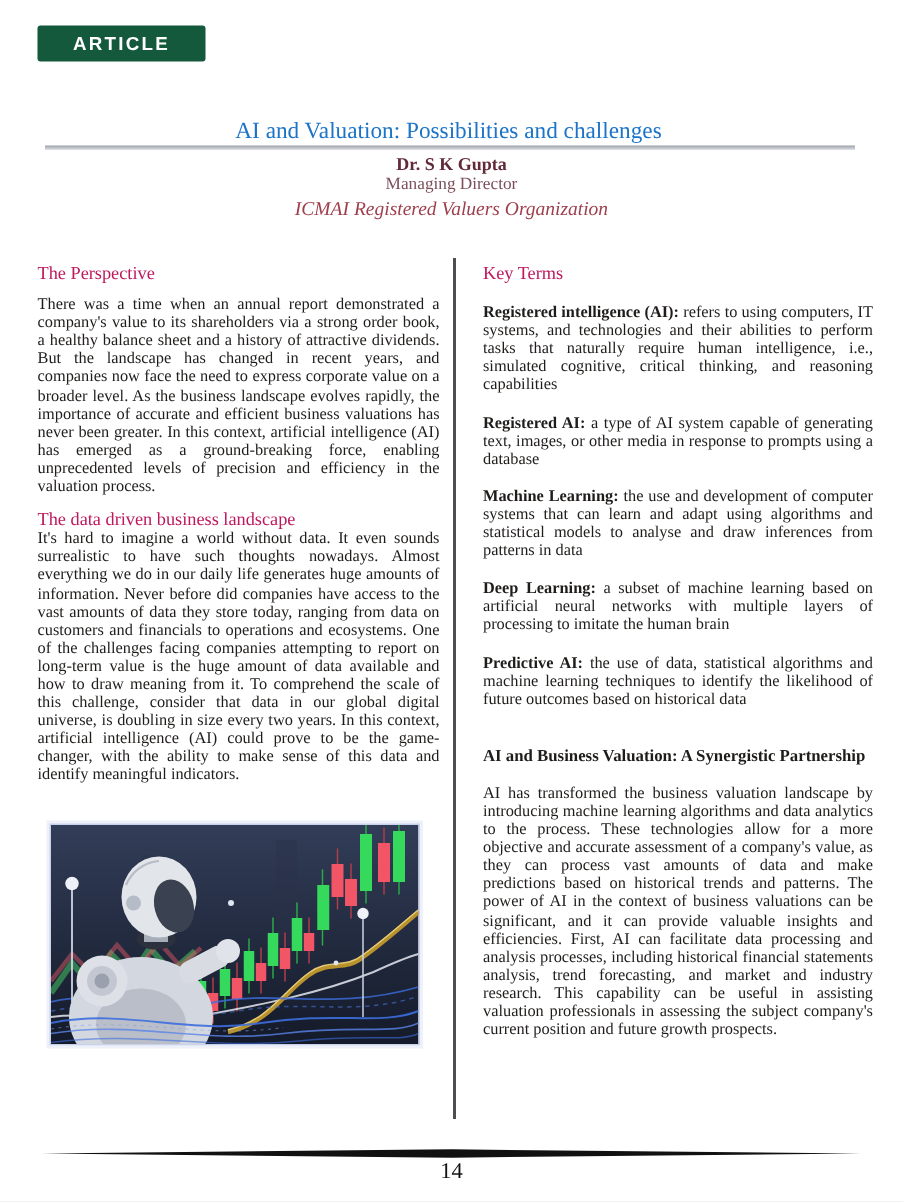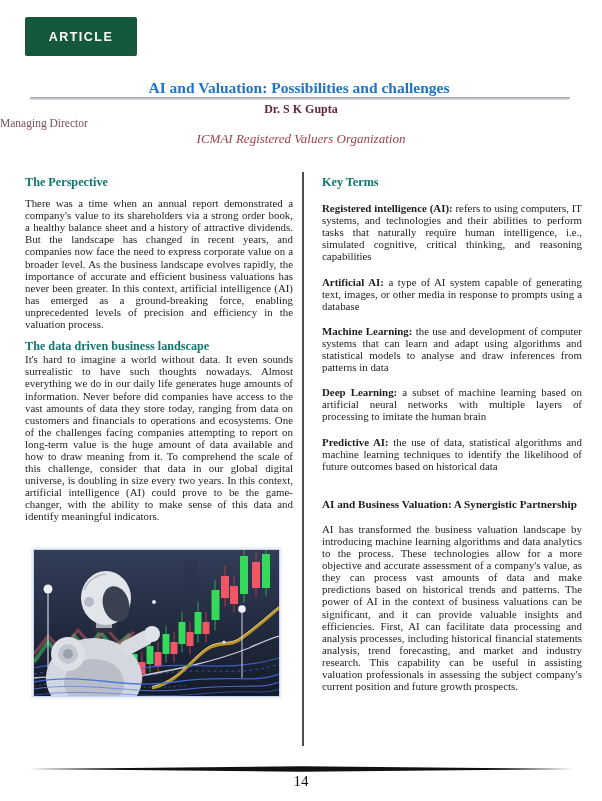--- a/index.html
+++ b/index.html
@@ -8,51 +8,51 @@
     width:602px;height:801px;
     background:#ffffff;
     margin:0 auto;
     font-family:"Liberation Serif", serif;
     color:#1f1d1b;
     overflow:hidden;
   }
   
   .badge{
     position:absolute;left:25px;top:17px;
-    width:112px;height:39px;
+    width:112px;height:24px;
     background:var(--badge-green,#14593c);
     color:#fff;
     font-family:"Liberation Sans", sans-serif;
     font-weight:bold;font-size:12.5px;letter-spacing:1.5px;
     display:flex;align-items:center;justify-content:center;
     border-radius:2px;
   }
   .title{
     position:absolute;left:0;right:4px;top:79px;
     text-align:center;
     color:var(--title-blue,#1b74c8);
-    font-weight:bold;font-size:15.5px;
+    font-weight:normal;font-size:15.5px;
   }
   .title-rule{
     position:absolute;left:30px;top:97px;width:540px;height:3px;
     background:linear-gradient(#9aa0a8,#e3e3e8);
   }
   .author{position:absolute;left:0;right:0;top:102px;text-align:center;
     font-weight:bold;font-size:12px;color:var(--author-maroon,#602a38);}
-  .designation{position:absolute;left:0;right:0;top:117px;
+  .designation{position:absolute;left:0;right:0;top:117px;text-align:center;
     font-size:11.5px;color:var(--designation-maroon,#7c4f5b);}
   .organization{position:absolute;left:0;right:0;top:131px;text-align:center;
     font-style:italic;font-size:13px;color:var(--org-red,#9e3e4b);}
 
   
   .col{position:absolute;top:176px;font-size:10.9px;line-height:12.1px;}
   .col-left{left:25px;width:268px;}
   .col-right{left:322px;width:260px;}
   .col p{margin:0;text-align:justify;}
-  .col .h{font-weight:bold;font-size:12.2px;color:#0f766e;margin:0;}
+  .col .h{font-weight:normal;font-size:12.2px;color:#be185d;margin:0;}
   .col-left .h1{margin-bottom:9px;}
   .col-left .h2{margin-top:10px;margin-bottom:1px;}
   .col-right .h1{margin-bottom:14px;}
   .term{margin-bottom:13px !important;}
   .syn-heading{font-weight:bold;text-align:justify;margin-top:26px !important;
     margin-bottom:13px !important;font-size:11.2px;}
   .divider{
     position:absolute;left:302px;top:172px;width:2px;height:574px;
     background:#4d4d52;
   }
@@ -192,21 +192,21 @@
       <path d="M0,139 C55,130 100,146 155,139 C205,133 228,140 245,132" fill="none" stroke="#5b84ea" stroke-width="1.1" opacity="0.8"></path>
       <path d="M0,145 C60,137 105,150 165,144 C215,139 232,145 245,139" fill="none" stroke="#3d6ede" stroke-width="1" opacity="0.6"></path>
       <path d="M0,136 C55,127 100,143 155,135" fill="none" stroke="#7fa0f0" stroke-width="0.8" opacity="0.5" stroke-dasharray="2,3"></path>
     </svg>
   </div>
 
   <div class="col col-right">
     <p class="h h1">Key Terms</p>
 
     <p class="term"><b>Registered intelligence (AI):</b><span> refers to using computers, IT systems, and technologies and their abilities to perform tasks that naturally require human intelligence, i.e., simulated cognitive, critical thinking, and reasoning capabilities</span></p>
-    <p class="term"><b>Artificial AI:</b><span> a type of AI system capable of generating text, images, or other media in response to prompts using a database</span></p>
+    <p class="term"><b>Registered AI:</b><span> a type of AI system capable of generating text, images, or other media in response to prompts using a database</span></p>
     <p class="term"><b>Machine Learning:</b><span> the use and development of computer systems that can learn and adapt using algorithms and statistical models to analyse and draw inferences from patterns in data</span></p>
     <p class="term"><b>Deep Learning:</b><span> a subset of machine learning based on artificial neural networks with multiple layers of processing to imitate the human brain</span></p>
     <p class="term"><b>Predictive AI:</b><span> the use of data, statistical algorithms and machine learning techniques to identify the likelihood of future outcomes based on historical data</span></p>
 
     <p class="syn-heading">AI and Business Valuation: A Synergistic Partnership</p>
     <p>AI has transformed the business valuation landscape by introducing machine learning algorithms and data analytics to the process. These technologies allow for a more objective and accurate assessment of a company's value, as they can process vast amounts of data and make predictions based on historical trends and patterns. The power of AI in the context of business valuations can be significant, and it can provide valuable insights and efficiencies. First, AI can facilitate data processing and analysis processes, including historical financial statements analysis, trend forecasting, and market and industry research. This capability can be useful in assisting valuation professionals in assessing the subject company's current position and future growth prospects.</p>
   </div>
 
   <svg class="footer-rule" width="546" height="6" viewBox="0 0 546 6">
     <polygon points="0,3 273,0.2 546,3 273,5.8" fill="#111"></polygon>

